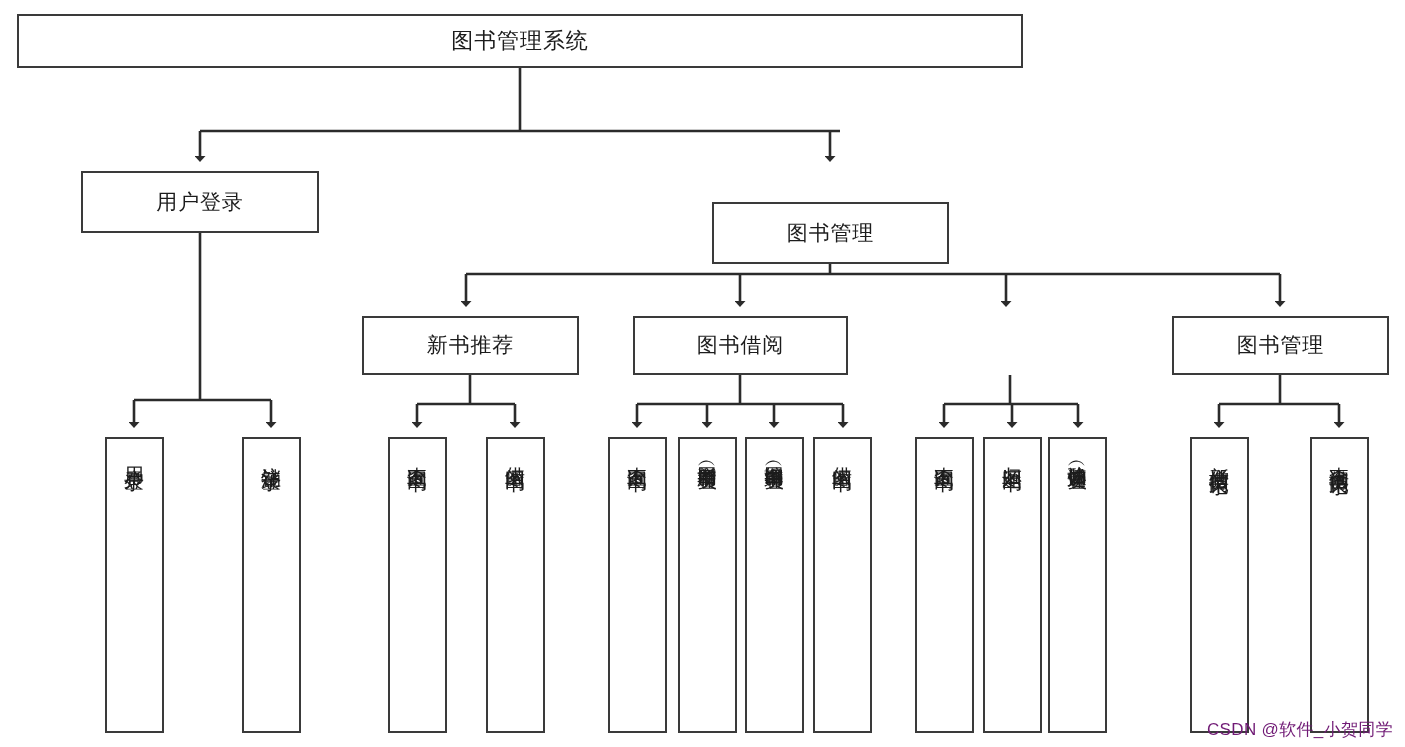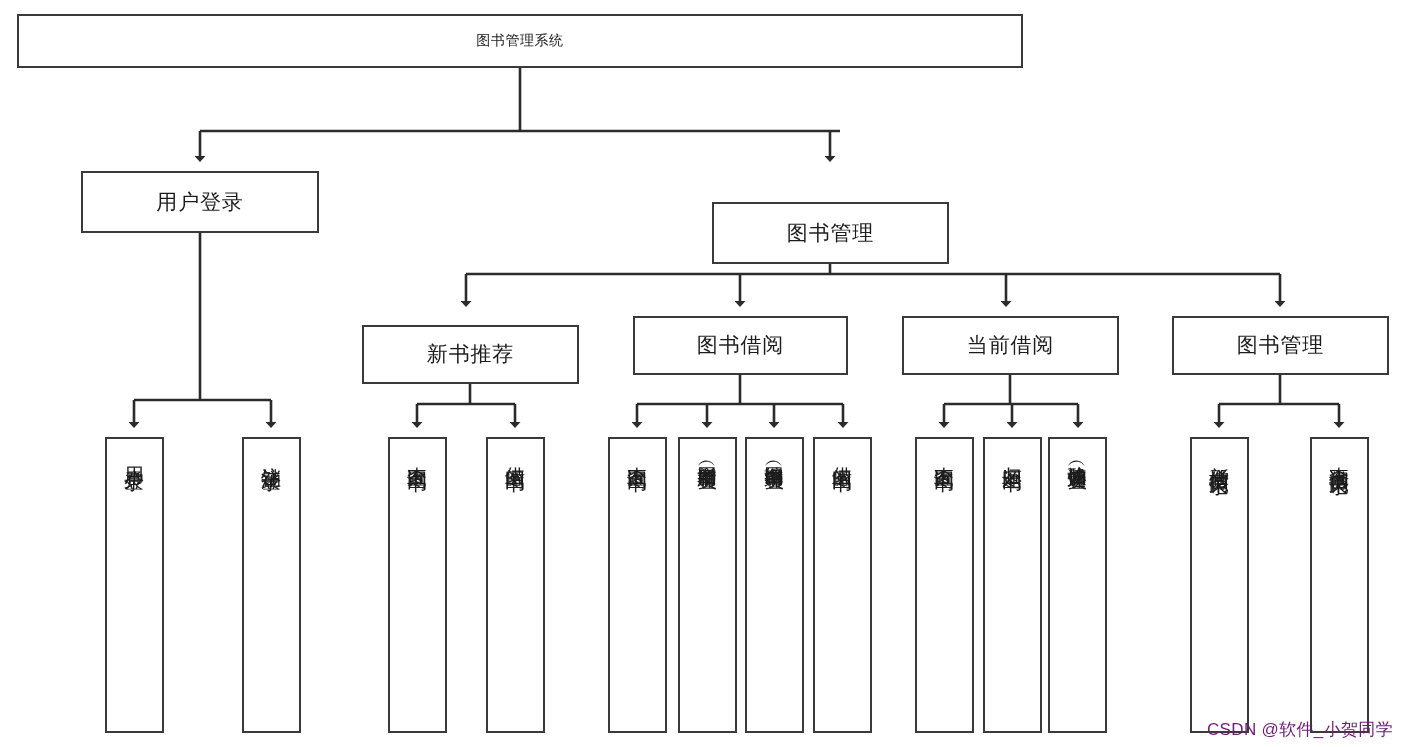--- a/index.html
+++ b/index.html
@@ -40,21 +40,21 @@
     display: block;
     text-align: center;
     line-height: 1.25;
     letter-spacing: 0.04em;
     white-space: nowrap;
   }
   .node.horizontal .node-label {
     font-size: 21px;
   }
   .node.root .node-label {
-    font-size: 14px;
+    font-size: 22px;
   }
   .node.vertical {
     align-items: flex-start;
     justify-content: center;
     padding-top: 12px;
   }
   .node.vertical .node-label {
     writing-mode: vertical-rl;
     text-orientation: upright;
     font-size: 20px;
@@ -136,29 +136,26 @@
     <span class="node-label">图书管理系统</span>
   </div>
 
   <div class="node horizontal" style="left:81px; top:171px; width:238px; height:62px;">
     <span class="node-label">用户登录</span>
   </div>
   <div class="node horizontal" style="left:712px; top:171px; width:237px; height:62px;margin-top:31px;">
     <span class="node-label">图书管理</span>
   </div>
 
-  <div class="node horizontal" style="left:362px; top:316px; width:217px; height:59px;margin-top:9px;">
+  <div class="node horizontal" style="left:362px; top:316px; width:217px; height:59px;">
     <span class="node-label">新书推荐</span>
   </div>
   <div class="node horizontal" style="left:633px; top:316px; width:215px; height:59px;">
     <span class="node-label">图书借阅</span>
   </div>
-  <div class="node horizontal" style="left:902px; top:316px; width:217px; height:59px;">
-    <span class="node-label">当前借阅</span>
-  </div>
   <div class="node horizontal" style="left:1172px; top:316px; width:217px; height:59px;">
     <span class="node-label">图书管理</span>
   </div>
 
   <div class="node vertical" style="left:105px; top:437px; width:59px; height:296px;">
     <span class="node-label">用户登录</span>
   </div>
   <div class="node vertical" style="left:242px; top:437px; width:59px; height:296px;">
     <span class="node-label">注销登录</span>
   </div>

